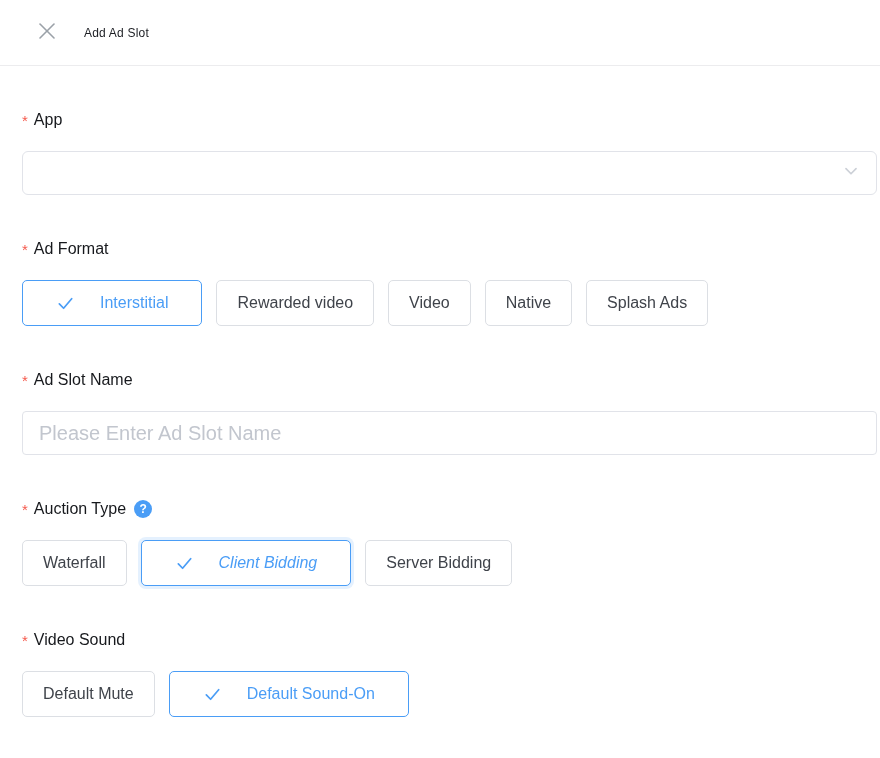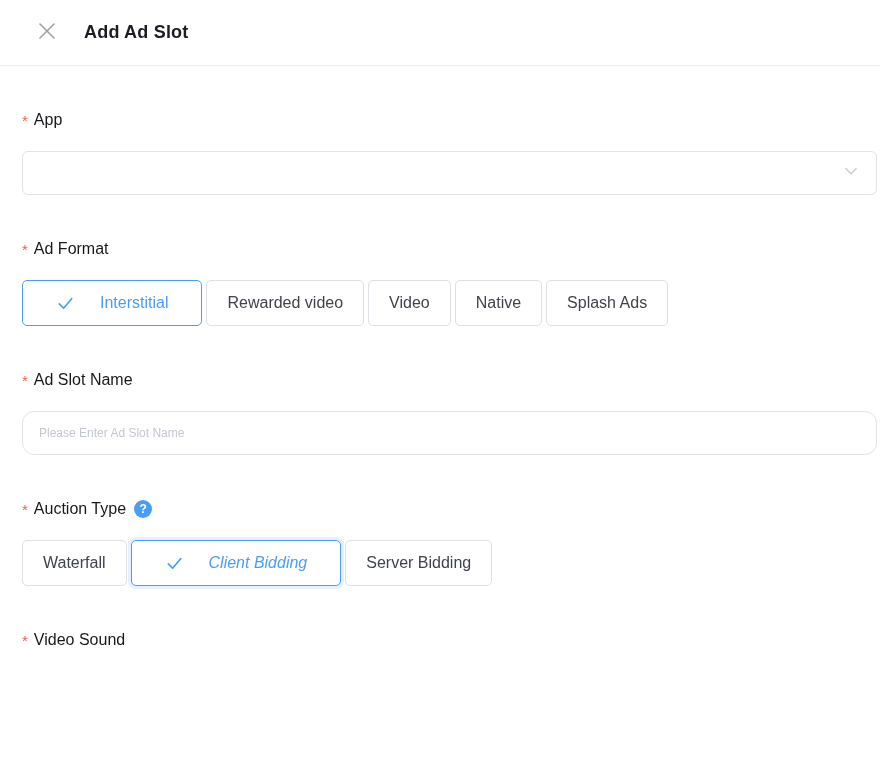--- a/index.html
+++ b/index.html
@@ -5,41 +5,41 @@
   :root { --accent:#4a9df6; }
   * { box-sizing: border-box; margin: 0; padding: 0; }
   html,body { width:880px; height:758px; background:#fff; overflow:hidden;
     font-family:"Liberation Sans","DejaVu Sans",sans-serif; }
 
   
   .drawer-header { height:66px; display:flex; align-items:center; padding-left:35px;
     border-bottom:1px solid #ececee; background:#fff; }
   .close-btn { width:24px; height:24px; border:none; background:transparent; cursor:pointer;
     display:flex; align-items:center; justify-content:center; padding:0; }
-  .drawer-title { margin-left:25px; font-size:18px; font-weight:700; color:#1b1d22; letter-spacing:.2px; }
+  .drawer-title { margin-left:25px; font-size:12px; font-weight:400; color:#1b1d22; letter-spacing:.2px; }
 
   
   .drawer-body { padding:0 3px 0 22px; }
   .form-section { margin-top:44px; }
   .field-label { display:flex; align-items:center; font-size:16px; color:#17191d;
     line-height:20px; margin-bottom:21px; }
   .req { color:#f5594c; margin-right:6px; font-size:15px; transform:translateY(1px); }
 
   
   .select-box { height:44px; border:1px solid #e1e3e9; border-radius:6px; background:#fff;
     display:flex; align-items:center; justify-content:space-between; padding:0 14px 0 16px;
     cursor:pointer; }
   .select-value { font-size:16px; color:#42454c; }
-  .text-input { width:100%; height:44px; border:1px solid #e1e3e9; border-radius:12px;
-    padding:3px 16px; font-size:12px; color:#2b2e33; outline:none;
+  .text-input { width:100%; height:44px; border:1px solid #e1e3e9; border-radius:4px;
+    padding:3px 16px; font-size:20px; color:#2b2e33; outline:none;
     font-family:"Liberation Sans","DejaVu Sans",sans-serif; }
   .text-input::placeholder { color:#c2c6ce; }
 
   
-  .btn-group { display:flex; gap:4px; }
+  .btn-group { display:flex; gap:14px; }
   .opt-btn { height:46px; padding:0 20px; background:#fff; border:1px solid #dcdfe4;
     border-radius:5px; font-size:16px; color:#3f434a; cursor:pointer;
     display:inline-flex; align-items:center; justify-content:center;
     font-family:"Liberation Sans","DejaVu Sans",sans-serif; white-space:nowrap; }
   .opt-btn.selected { color:var(--accent); border-color:var(--accent); gap:25px; padding:0 33px; }
   .opt-btn.focused { box-shadow:0 0 0 3px rgba(74,157,246,.14);font-style:italic; }
   .check-icon { display:inline-flex; }
 
   
   .help-icon { width:18px; height:18px; border-radius:50%; background:var(--accent);
@@ -137,15 +137,28 @@
           <span>Server Bidding</span>
         </button>
       </div>
   </section>
 
   <section class="form-section">
     <div class="field-label">
       <span class="req">*</span>
       <span>Video Sound</span>
     </div>
+    <div class="btn-group">
+        <button class="opt-btn">
+          <span>Default Mute</span>
+        </button>
+        <button class="opt-btn selected">
+          <span class="check-icon">
+            <svg width="19" height="19" viewBox="0 0 20 20" fill="none">
+              <path d="M3.5 10.5 L8 15 L16.5 5" stroke="#4a9df6" stroke-width="1.8" stroke-linecap="round" stroke-linejoin="round"></path>
+            </svg>
+          </span>
+          <span>Default Sound-On</span>
+        </button>
+      </div>
   </section>
 
 </main>
 
 </body></html>

